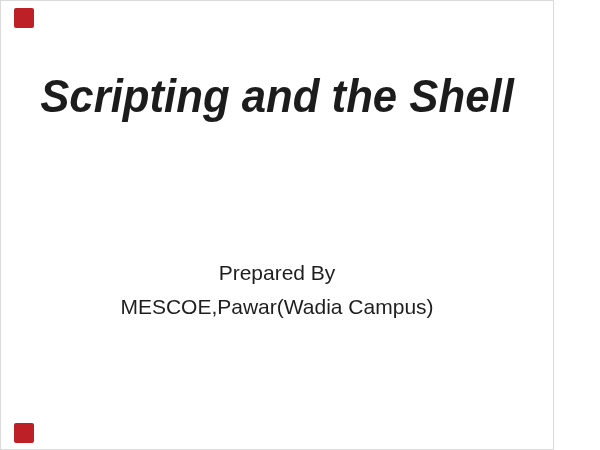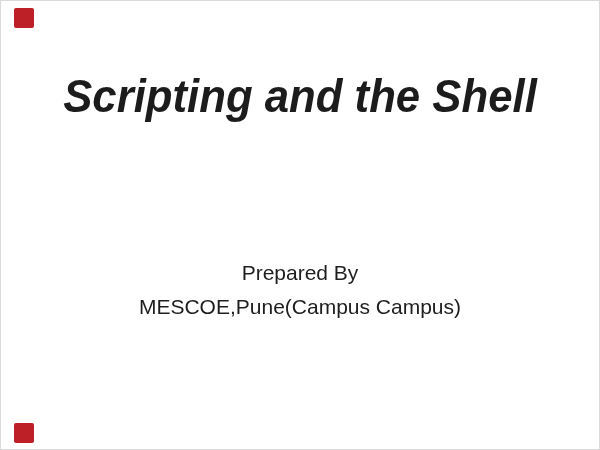--- a/index.html
+++ b/index.html
@@ -3,21 +3,21 @@
 <meta charset="utf-8">
 <style>
   html, body {
     margin: 0;
     padding: 0;
     background: #ffffff;
     font-family: "Liberation Sans", sans-serif;
   }
   .slide {
     position: relative;
-    width: 600px;
+    width: 554px;
     height: 450px;
     box-sizing: border-box;
     background: #ffffff;
     border: 1px solid #dadada;
     overflow: hidden;
   }
   .corner-marker {
     position: absolute;
     left: 13px;
     width: 20px;
@@ -64,16 +64,16 @@
 <div class="slide">
 
   <div class="corner-marker top" data-bind-style="background-color:decorations.corner_marker_color" style="background-color: rgb(189, 32, 38);"></div>
 
   <div class="corner-marker bottom" data-bind-style="background-color:decorations.corner_marker_color" style="background-color: rgb(189, 32, 38);"></div>
 
   <h1 class="slide-title" data-bind="slide.title">Scripting and the Shell</h1>
 
   <div class="subtitle-block">
     <div class="sub-line" data-bind="slide.subtitle_lines.0">Prepared By</div>
-    <div class="sub-line" data-bind="slide.subtitle_lines.2">MESCOE,Pune(Campus Campus)</div>
+    <div class="sub-line" data-bind="slide.subtitle_lines.2">MESCOE,Pawar(Wadia Campus)</div>
   </div>
 
 </div>
 
 </body></html>

